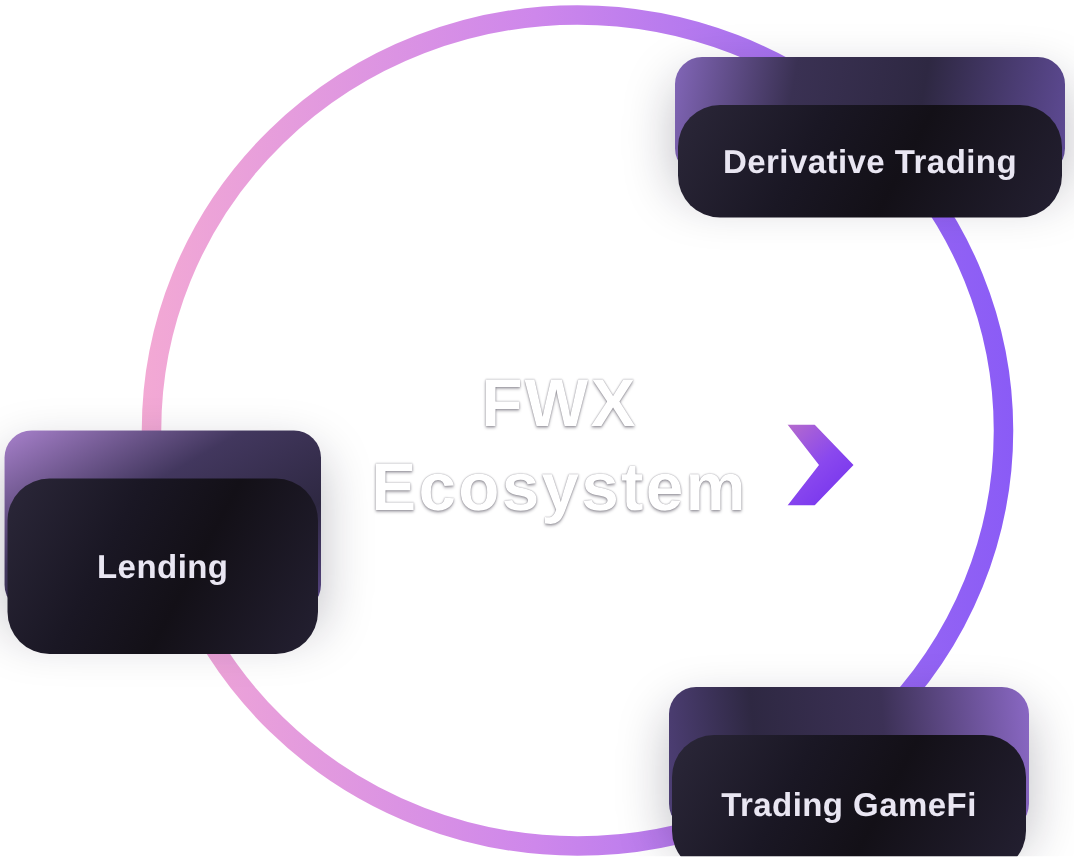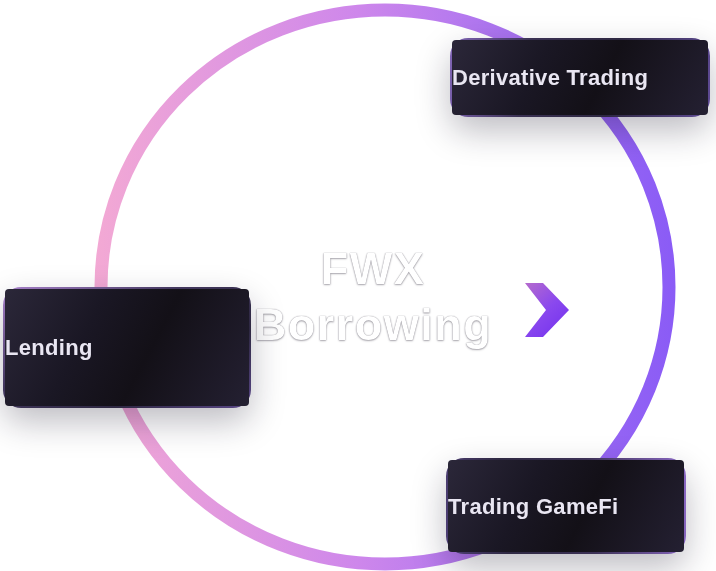--- a/index.html
+++ b/index.html
@@ -18,40 +18,41 @@
   .card {
     position: absolute;
     padding: 2px;
     border-radius: 18px;
     box-shadow: 0 14px 34px rgba(22, 18, 38, 0.28);
     box-sizing: border-box;
   }
   .card-inner {
     width: 100%;
     height: 100%;
-    border-radius: 4px;
+    border-radius: 28px;
     background: linear-gradient(118deg, #2b2739 0%, #1a1724 34%, #131017 58%, #242032 100%);
     display: flex;
     flex-direction: column;
-    align-items: flex-start;
+    align-items: center;
     justify-content: center;
     box-sizing: border-box;
+    margin-top: 30px;
   }
   .card-label {
     color: #e9e6f2;
     font-size: 22px;
     font-weight: bold;
     letter-spacing: 0.3px;
     line-height: 41px;
     white-space: nowrap;
     text-align: center;
   }
   .card-derivative { left: 450px; top: 38px;  width: 260px; height: 79px;
     background: linear-gradient(100deg, #8266b8 0%, #3a3153 30%, #2e2842 62%, #5f4b96 100%); }
-  .card-lending    { left: 3px;   top: 287px; width: 248px; height: 121px;
+  .card-lending    { left: 3px;   top: 287px; width: 211px; height: 121px;
     background: linear-gradient(150deg, #a881cc 0%, #42375e 38%, #2e2842 70%, #5a4788 100%); }
   .card-gamefi     { left: 446px; top: 458px; width: 240px; height: 96px;
     background: linear-gradient(265deg, #8a68c4 0%, #3c3156 40%, #2e2842 75%, #4e3f76 100%); }
 
   
   .center-title {
     position: absolute;
     left: 233px;
     top: 241px;
     width: 280px;
@@ -79,21 +80,21 @@
         <stop offset="0.45" stop-color="#CE87EB"></stop>
         <stop offset="0.8" stop-color="#9D6CF2"></stop>
         <stop offset="1" stop-color="#8A5BF6"></stop>
       </linearGradient>
     </defs>
     <ellipse cx="385" cy="287" rx="284" ry="277" fill="none" stroke="url(#ringGrad)" stroke-width="13"></ellipse>
   </svg>
 
   <div class="center-title">
     <span class="line">FWX</span>
-    <span class="line">Borrowing</span>
+    <span class="line">Ecosystem</span>
   </div>
 
   <svg class="chevron-svg" width="46" height="54" viewBox="0 0 46 54" aria-hidden="true">
     <defs>
       <linearGradient id="chevGrad" x1="0" y1="0" x2="0.75" y2="1">
         <stop offset="0" stop-color="#B56BCD"></stop>
         <stop offset="0.55" stop-color="#8A48EE"></stop>
         <stop offset="1" stop-color="#7634EE"></stop>
       </linearGradient>
     </defs>

